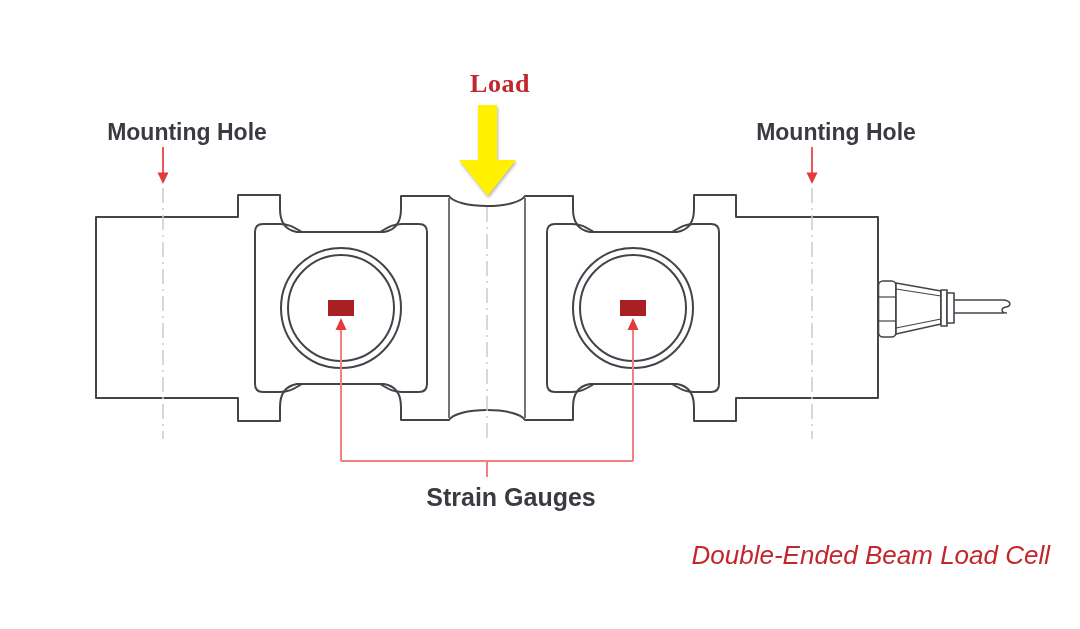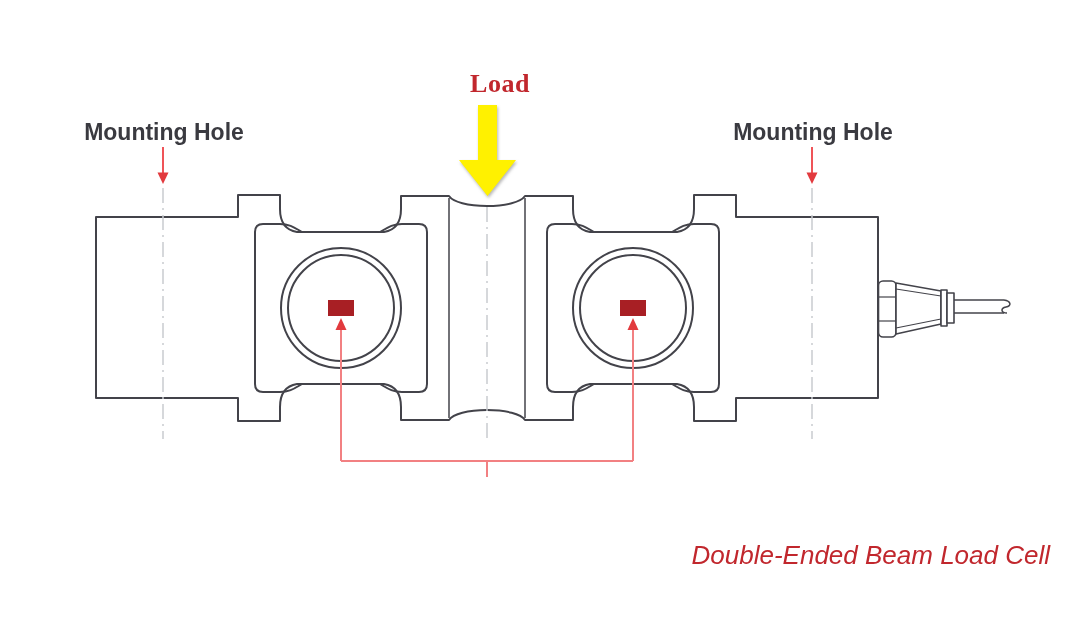--- a/index.html
+++ b/index.html
@@ -20,21 +20,21 @@
   .conn{fill:#ffffff;stroke:var(--outline,#43434a);stroke-width:1.6;stroke-linejoin:round;}
   .connline{fill:none;stroke:var(--outline,#43434a);stroke-width:1.2;}
   .centerline{fill:none;stroke:var(--centerline-gray,#c9cccf);stroke-width:1.5;stroke-dasharray:15 5 2 5;}
   .hiddenline{fill:none;stroke:var(--hidden-line-gray,#d0d3d6);stroke-width:1.5;stroke-dasharray:10 7;}
   .redline{fill:none;stroke:var(--arrow-line-red,#ef5458);stroke-width:2;}
   .redhead{fill:var(--arrow-head-red,#e23a3e);stroke:none;}
   .leader{fill:none;stroke:var(--leader-pink,#f28082);stroke-width:2;}
   .loadarrow{fill:var(--arrow-yellow,#fff100);filter:drop-shadow(1.5px 2px 1.5px rgba(110,110,110,.5));}
 
   .lbl{position:absolute;white-space:nowrap;transform:translateX(-50%);}
-  .lbl-dark{color:var(--label-text,#3a3a40);font-weight:bold;}
+  .lbl-dark{color:var(--label-text,#3a3a40);font-weight:bold;margin-left:23px;}
   .lbl-red{color:var(--red-text,#c1272d);font-weight:bold;font-family:Liberation Serif, serif;}
   #load-label{left:500px;top:69px;font-size:26px;letter-spacing:.5px;}
   #mounting-hole-label-left{left:164px;top:119px;font-size:23px;}
   #mounting-hole-label-right{left:813px;top:119px;font-size:23px;}
   #strain-gauges-label{left:488px;top:483px;font-size:25px;}
   #caption{left:1050px;top:540px;transform:translateX(-100%);
     color:var(--red-text,#c1272d);font-style:italic;font-size:26px;}
 </style>
 </head>
 <body>
@@ -110,14 +110,15 @@
     <line class="leader" x1="633" y1="330" x2="633" y2="461"></line>
     <polygon class="redhead" points="633,318 627.5,330 638.5,330"></polygon>
     <path class="leader" d="M 341 461 L 633 461 M 487 461 L 487 477"></path>
 
     <polygon class="loadarrow" points="478,105 497,105 497,160 516,160 487.5,196 459,160 478,160"></polygon>
   </svg>
 
   <div class="lbl lbl-red" id="load-label">Load</div>
   <div class="lbl lbl-dark" id="mounting-hole-label-left">Mounting Hole</div>
   <div class="lbl lbl-dark" id="mounting-hole-label-right">Mounting Hole</div>
+  <div class="lbl lbl-dark" id="strain-gauges-label">Strain Gauges</div>
   <div class="lbl" id="caption">Double-Ended Beam Load Cell</div>
 </div>
 
 </body></html>

